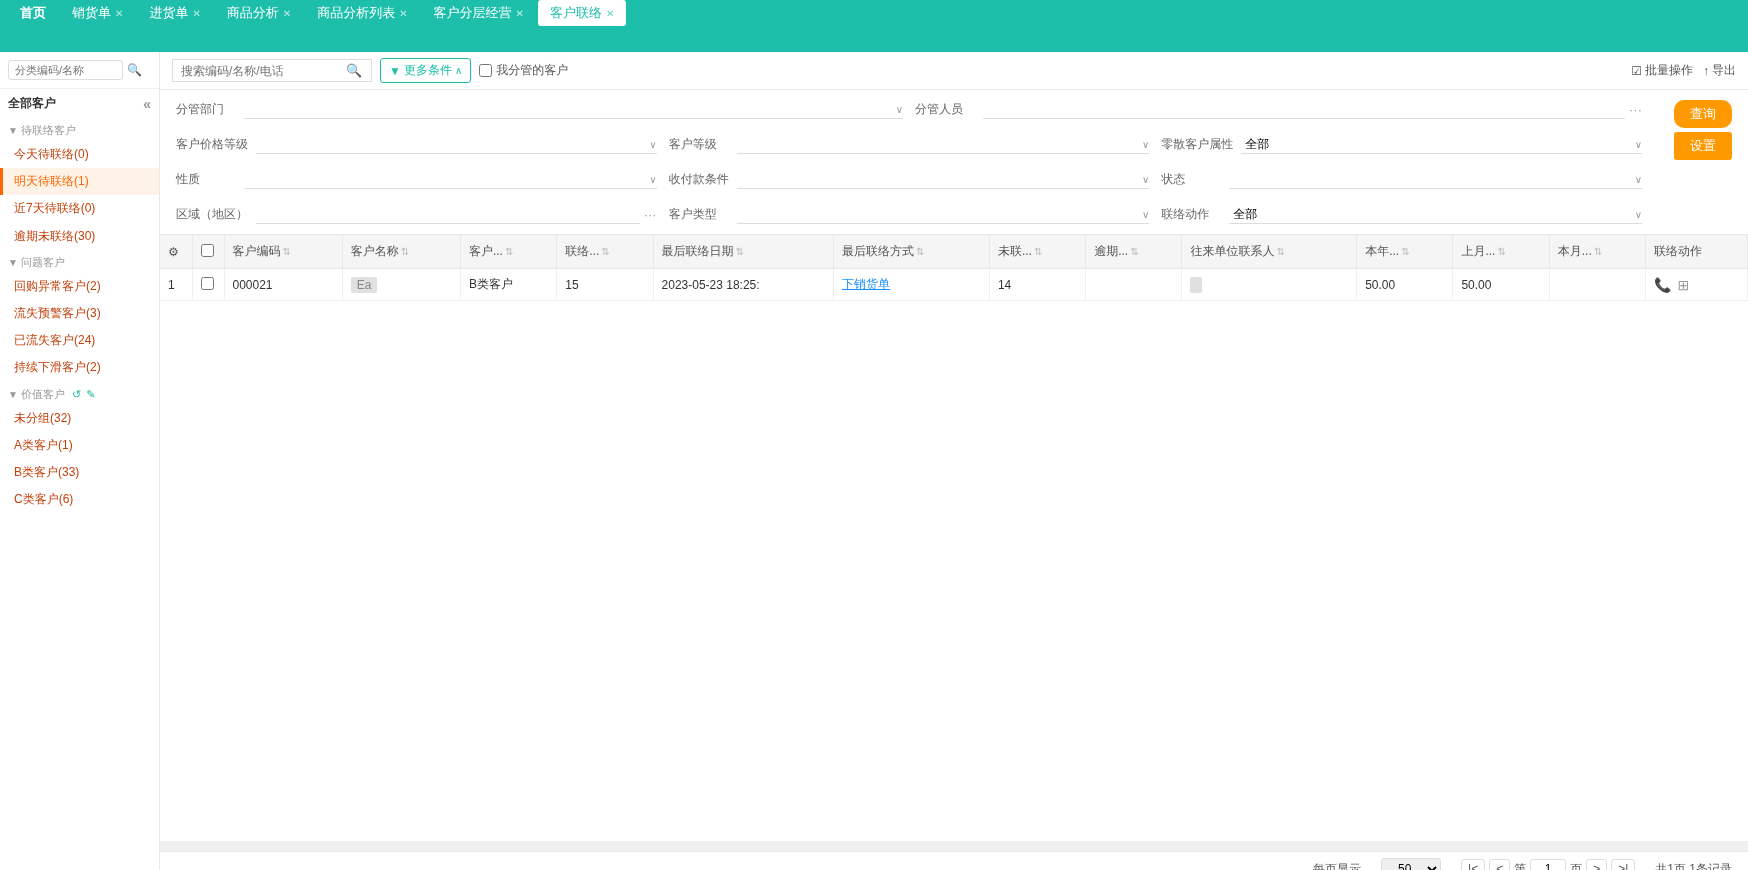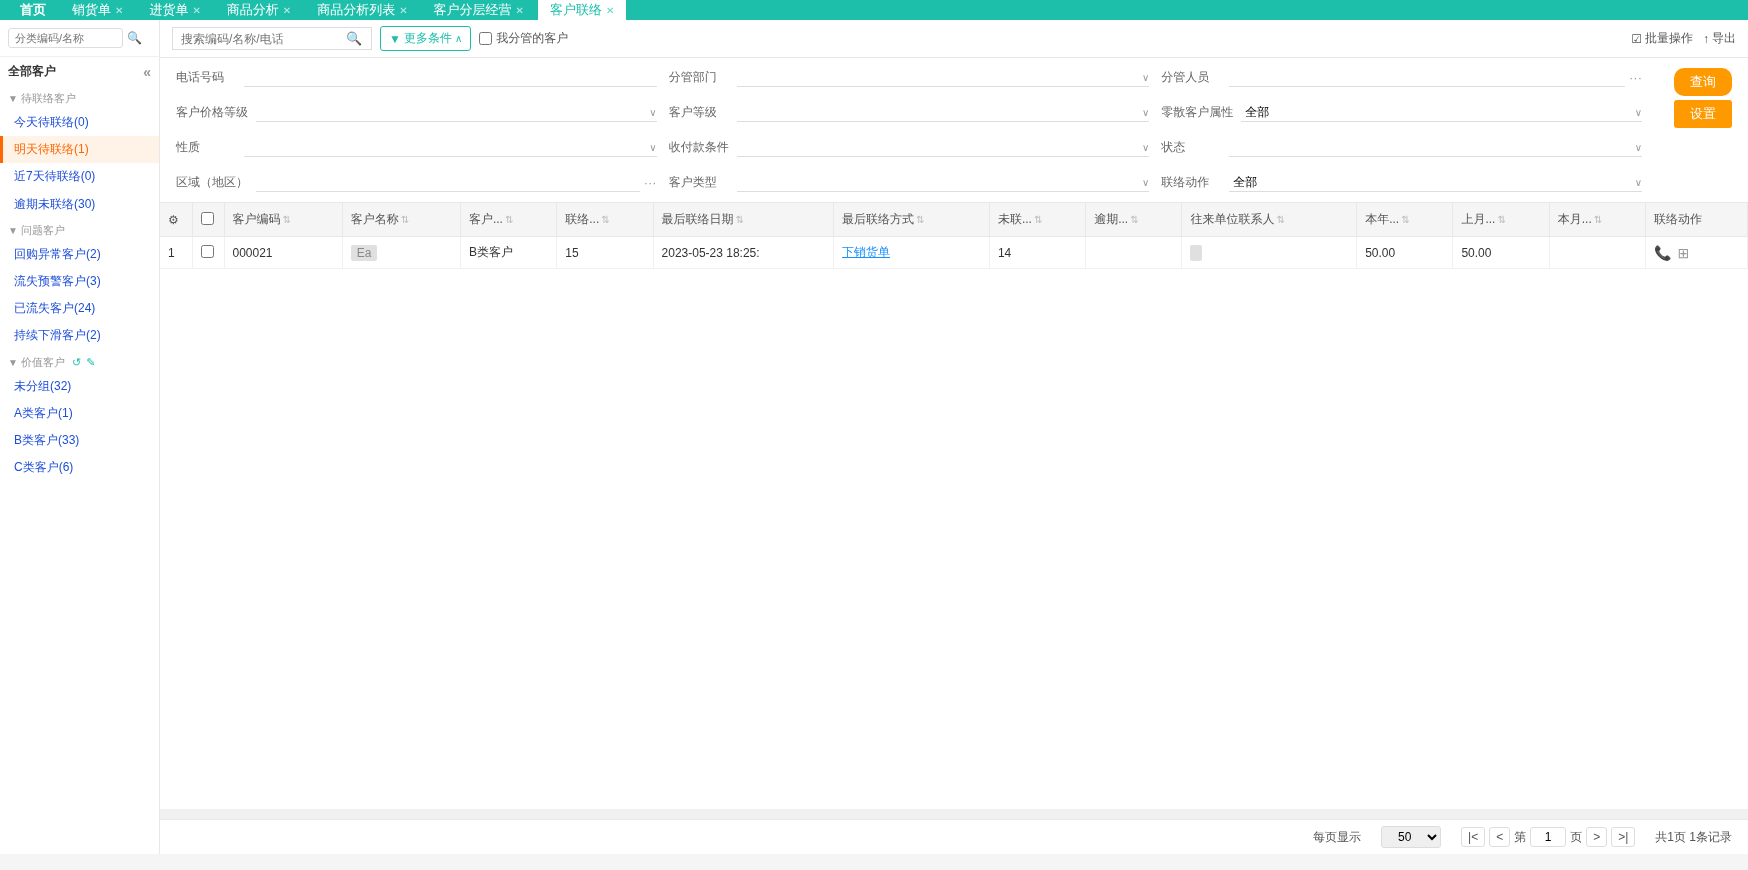--- a/index.html
+++ b/index.html
@@ -1,23 +1,23 @@
 <!DOCTYPE html>
 <html><head>
   <meta charset="utf-8">
   <style>
     * { box-sizing: border-box; margin: 0; padding: 0; }
     body { font-family: "Microsoft YaHei", "PingFang SC", sans-serif; font-size: 12px; color: #333; background: #f5f5f5; }
     
     
     .top-nav {
       background: #1dbfab;
-      height: 20px;
-      display: flex;
-      align-items: center;
+      height: 52px;
+      display: flex;
+      align-items: flex-start;
       padding: 0 8px;
       gap: 2px;
     }
     .nav-item {
       color: #fff;
       padding: 4px 12px;
       cursor: pointer;
       border-radius: 3px;
       font-size: 13px;
       white-space: nowrap;
@@ -76,21 +76,21 @@
       font-size: 11px;
       display: flex;
       align-items: center;
       gap: 3px;
     }
     .sidebar-group-title .arrow { font-size: 10px; }
     
     .sidebar-item {
       padding: 4px 8px 4px 14px;
       cursor: pointer;
-      color: #1d4ed8;
+      color: #c2410c;
       font-size: 12px;
       line-height: 1.6;
     }
     .sidebar-item.active { background: #fff3e8; color: #f60; border-left: 3px solid #f60; padding-left: 11px; }
     .sidebar-item.highlighted { background: #fff3e8; }
     
     
     .content-area {
       flex: 1;
       display: flex;
@@ -441,24 +441,20 @@
           <span>导出</span>
         </div>
       </div>
     </div>
 
     <div class="filter-panel">
       <div style="display:flex; gap:16px;">
         <div style="flex:1; display:flex; flex-direction:column; gap:8px;">
 
           <div class="filter-row">
-            <div class="filter-field">
-              <span class="filter-label">电话号码</span>
-              <input class="filter-input" style="flex: 1 1 0%;" type="text">
-            </div>
             <div class="filter-field">
               <span class="filter-label">分管部门</span>
               <div class="select-with-arrow">
                 <select><option></option></select>
                 <span class="chev">∨</span>
               </div>
             </div>
             <div class="filter-field">
               <span class="filter-label">分管人员</span>
               <input class="filter-input" style="flex: 1 1 0%;" type="text">

